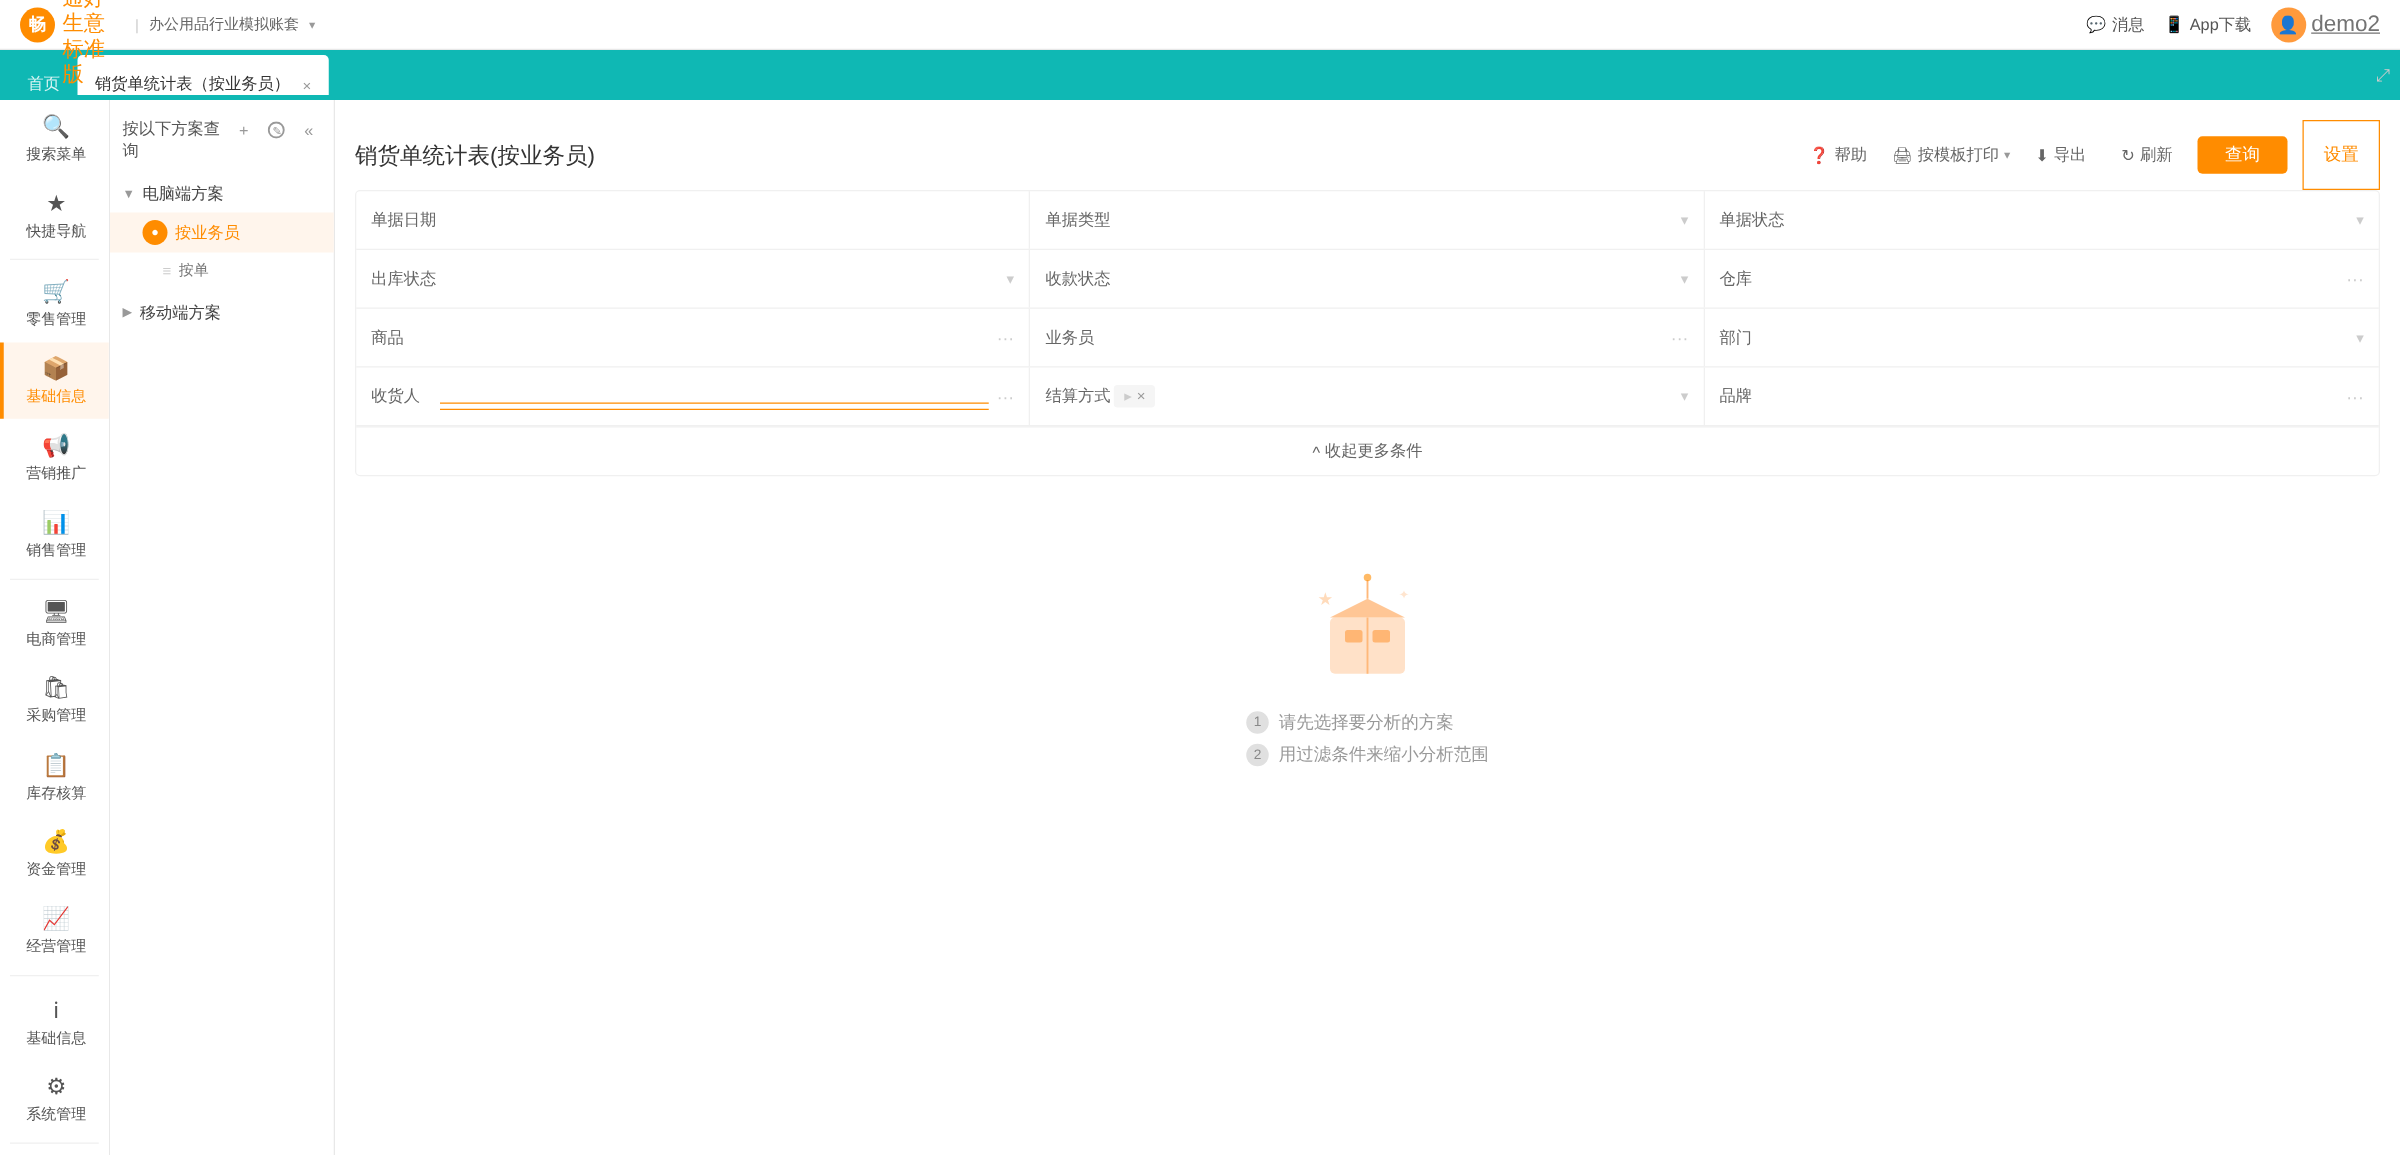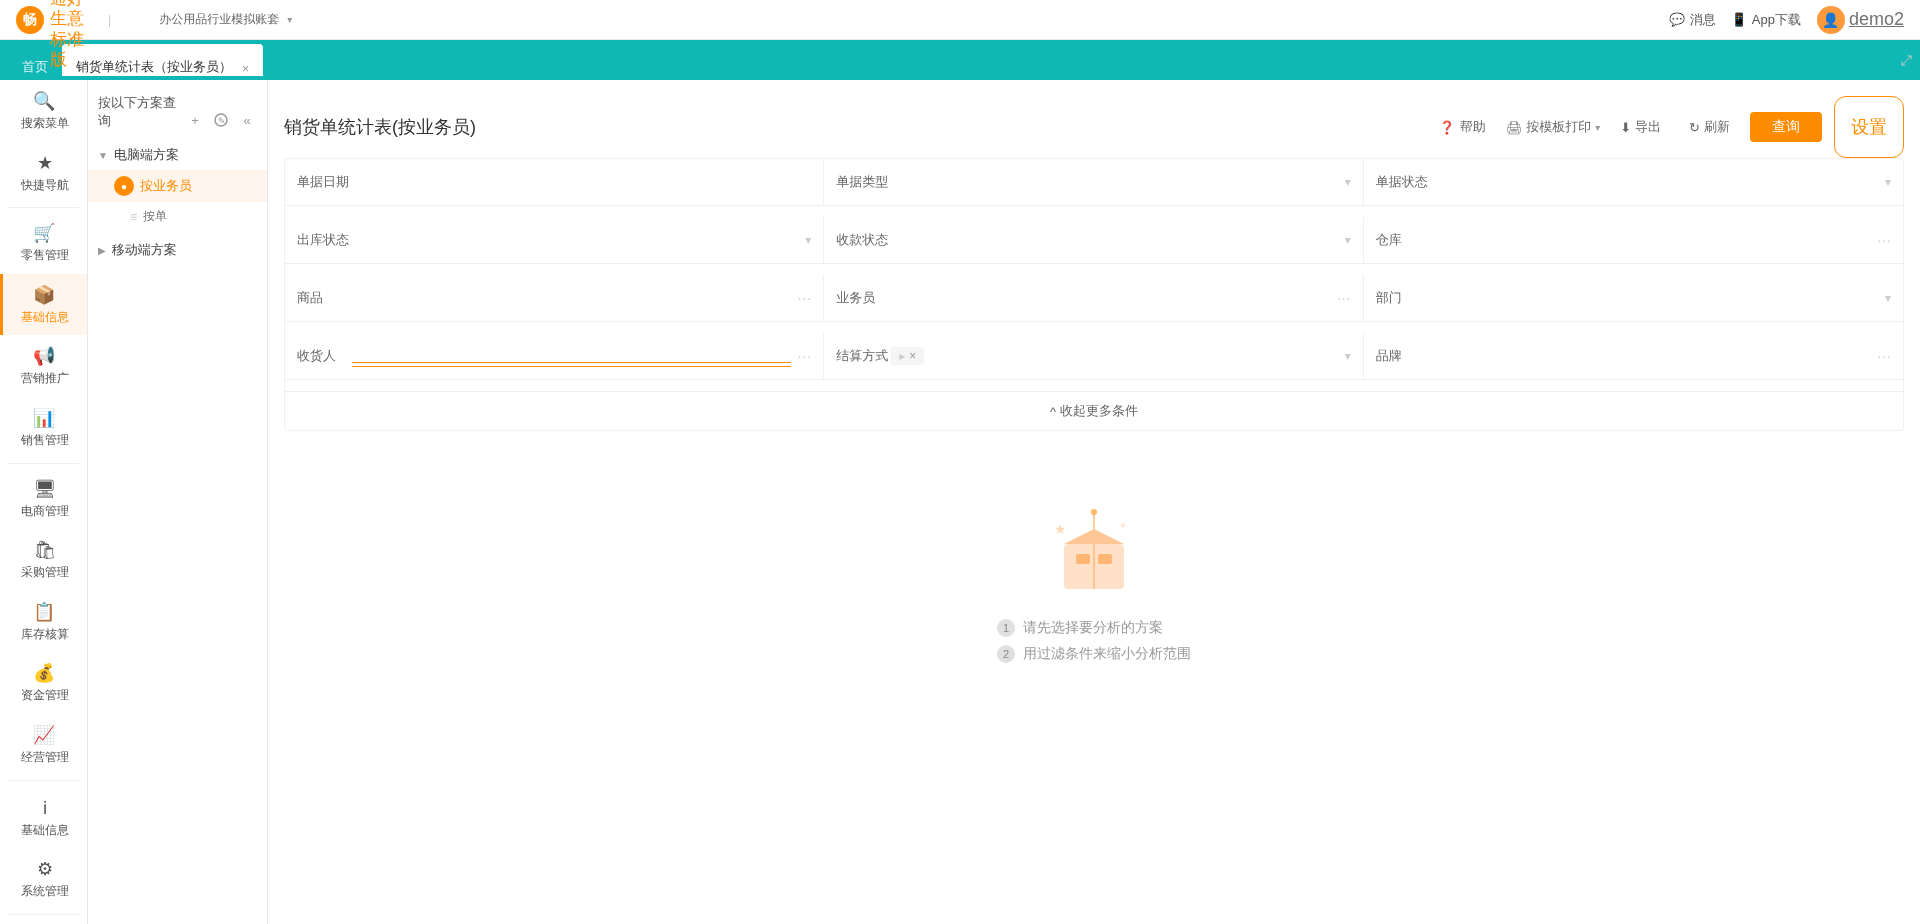--- a/index.html
+++ b/index.html
@@ -14,21 +14,21 @@
       justify-content: space-between;
       padding: 0 16px;
       border-bottom: 1px solid #e8e8e8;
       position: fixed; top: 0; left: 0; right: 0; z-index: 100;
     }
     .top-header-left { display: flex; align-items: center; gap: 8px; }
     .logo-area { display: flex; align-items: center; gap: 6px; }
     .logo-icon { width: 28px; height: 28px; background: #ff8c00; border-radius: 50%; display: flex; align-items: center; justify-content: center; color: #fff; font-size: 14px; font-weight: bold; }
     .logo-text { font-size: 17px; color: #ff8c00; line-height: 1.2; max-width: 50px; }
     .breadcrumb-divider { color: #ccc; font-size: 12px; }
-    .breadcrumb-label { font-size: 12px; color: #666; margin-left: 40px; }
+    .breadcrumb-label { font-size: 12px; color: #666; }
     .dropdown-arrow { font-size: 10px; color: #999; cursor: pointer; }
     .top-header-right { display: flex; align-items: center; gap: 16px; }
     .header-action { display: flex; align-items: center; gap: 4px; font-size: 13px; color: #555; cursor: pointer; }
     .user-avatar { width: 28px; height: 28px; border-radius: 50%; background: #ff9a3c; display: flex; align-items: center; justify-content: center; overflow: hidden; }
     .user-name { font-size: 18px; color: #737373; cursor: pointer; text-decoration: underline; }
 
     
     .tab-bar {
       height: 40px;
       background: #0fb8b4;
@@ -99,21 +99,21 @@
     
     .scheme-panel {
       width: 180px;
       background: #fff;
       border-right: 1px solid #e8e8e8;
       flex-shrink: 0;
       padding: 8px 0;
     }
     .scheme-panel-header {
       display: flex;
-      align-items: flex-end;
+      align-items: flex-start;
       justify-content: space-between;
       padding: 6px 10px;
       font-size: 13px;
       color: #555;
     }
     .scheme-panel-actions { display: flex; align-items: center; gap: 6px; }
     .sp-action-btn { width: 20px; height: 20px; display: flex; align-items: center; justify-content: center; border-radius: 3px; cursor: pointer; color: #999; font-size: 13px; }
     .scheme-group { margin-top: 4px; }
     .scheme-group-header {
       display: flex;
@@ -211,28 +211,28 @@
       border-radius: 4px;
       padding: 6px 20px;
       font-size: 14px;
       cursor: pointer;
       min-width: 72px;
     }
     .settings-btn {
       background: #fff;
       color: #ff8c00;
       border: 1px solid #ff8c00;
-      border-radius: 12px;
+      border-radius: 0;
       padding: 18px 16px;
-      font-size: 18px;
-      cursor: pointer;
-    }
-
-    
-    .filter-form { display: flex; flex-direction: column; gap: 11px; }
+      font-size: 14px;
+      cursor: pointer;
+    }
+
+    
+    .filter-form { display: flex; flex-direction: column; gap: 0; }
     .filter-row {
       display: grid;
       grid-template-columns: 1fr 1fr 1fr;
       gap: 0;
       border-bottom: 1px solid #f0f0f0;
     }
     .filter-cell {
       display: flex;
       align-items: center;
       padding: 10px 12px;

